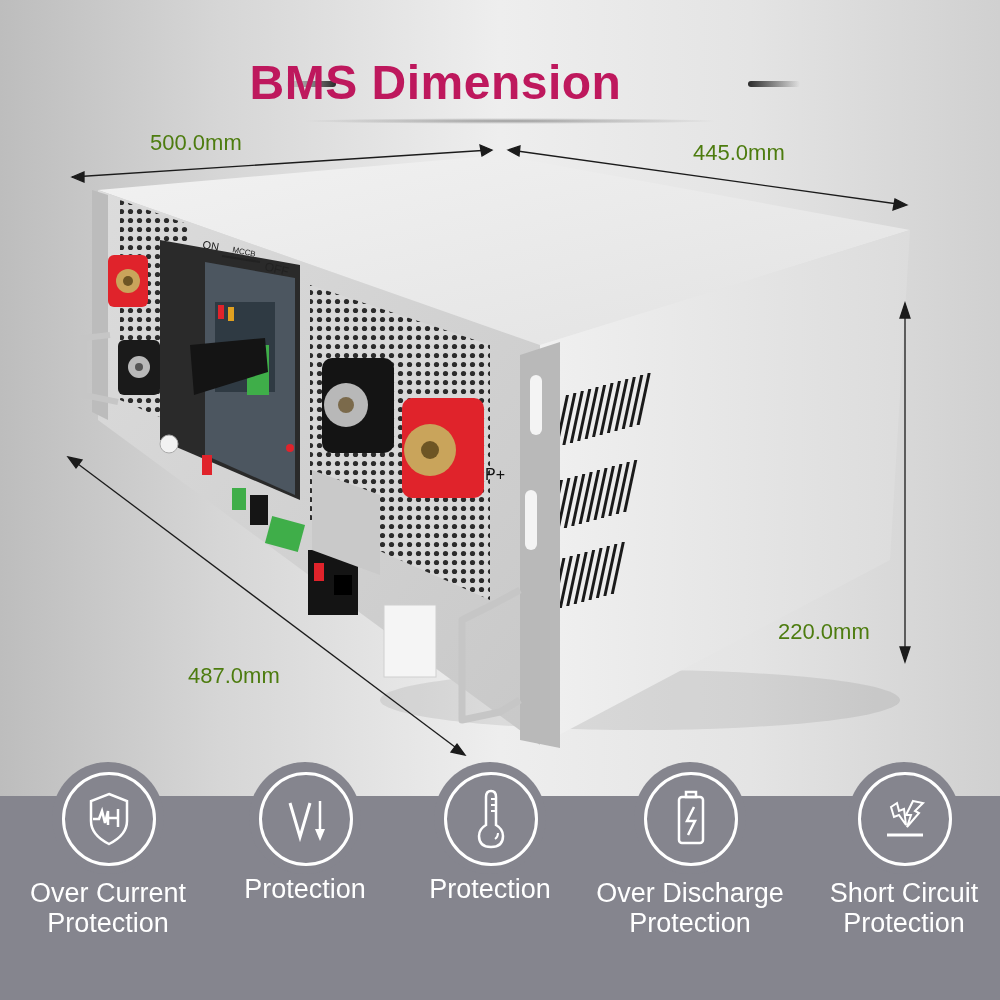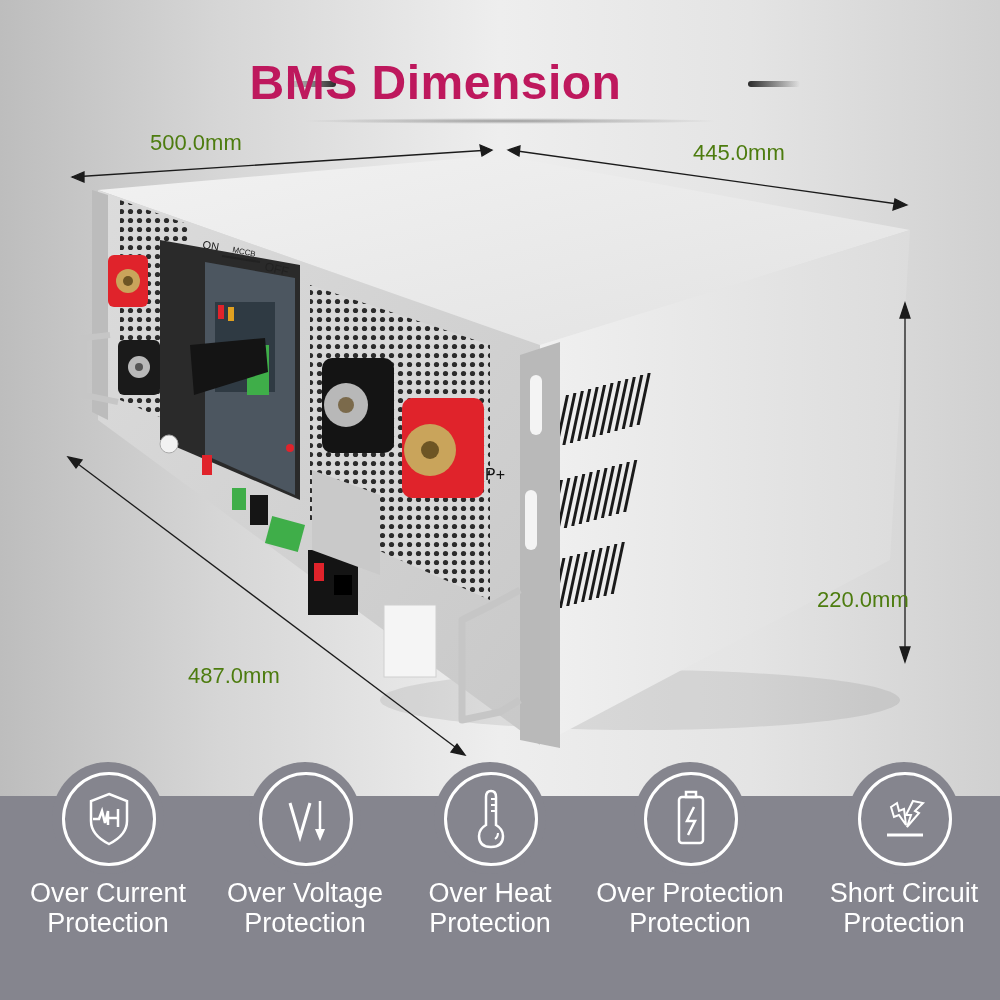--- a/index.html
+++ b/index.html
@@ -172,21 +172,21 @@
     <polygon points="905,303 900,318 910,318"></polygon>
     <polygon points="905,662 900,647 910,647"></polygon>
     <line x1="70" y1="458" x2="463" y2="753"></line>
     <polygon points="68,457 82,460 76,468"></polygon>
     <polygon points="465,755 451,752 457,744"></polygon>
   </g>
 </svg>
 
 <div class="dim" style="left:150px;top:130px;">500.0mm</div>
 <div class="dim" style="left:678px;top:140px;margin-left:15px;">445.0mm</div>
-<div class="dim" style="left:778px;top:587px;margin-left:39px;">220.0mm</div>
+<div class="dim" style="left:778px;top:619px;">220.0mm</div>
 <div class="dim" style="left:188px;top:663px;text-align:right;">487.0mm</div>
 
 <div class="bottom-band"></div>
 
 <div class="feature" style="left:8px;">
   <div class="badge">
     <div class="ring">
       <svg width="88" height="88" viewBox="0 0 88 88">
         <path d="M44 19 L62 26 L62 46 Q62 60 44 69 Q26 60 26 46 L26 26 Z" fill="none" stroke="#fff" stroke-width="2.5"></path>
         <path d="M28 44 L34 44 L37 36 L40 48 L43 36 L43 50 M43 43 L53 43 M53 34 L53 52" fill="none" stroke="#fff" stroke-width="2.5"></path>
@@ -200,51 +200,49 @@
 <div class="feature" style="left:205px;">
   <div class="badge">
     <div class="ring">
       <svg width="88" height="88" viewBox="0 0 88 88">
         <path d="M28 28 L38 62 L48 28" fill="none" stroke="#fff" stroke-width="3"></path>
         <line x1="58" y1="26" x2="58" y2="56" stroke="#fff" stroke-width="2.5"></line>
         <polygon points="53,54 63,54 58,66" fill="#fff"></polygon>
       </svg>
     </div>
   </div>
-  <div class="label">Over Voltage</div>
   <div class="label" style="margin-top:0">Protection</div>
 </div>
 
 <div class="feature" style="left:390px;">
   <div class="badge">
     <div class="ring">
       <svg width="88" height="88" viewBox="0 0 88 88">
         <path d="M39 22 Q39 16 44 16 Q49 16 49 22 L49 50 Q56 54 56 61 Q56 72 44 72 Q32 72 32 61 Q32 54 39 50 Z" fill="none" stroke="#fff" stroke-width="2.5"></path>
         <line x1="44" y1="24" x2="48" y2="24" stroke="#fff" stroke-width="2"></line>
         <line x1="44" y1="30" x2="48" y2="30" stroke="#fff" stroke-width="2"></line>
         <line x1="44" y1="36" x2="48" y2="36" stroke="#fff" stroke-width="2"></line>
         <path d="M48 64 Q51 62 51 58" fill="none" stroke="#fff" stroke-width="2"></path>
       </svg>
     </div>
   </div>
-  <div class="label">Over Heat</div>
   <div class="label" style="margin-top:0">Protection</div>
 </div>
 
 <div class="feature" style="left:590px;">
   <div class="badge">
     <div class="ring">
       <svg width="88" height="88" viewBox="0 0 88 88">
         <rect x="32" y="22" width="24" height="46" rx="3" fill="none" stroke="#fff" stroke-width="2.5"></rect>
         <rect x="39" y="17" width="10" height="5" fill="none" stroke="#fff" stroke-width="2.5"></rect>
         <path d="M47 32 L40 46 L48 46 L41 60" fill="none" stroke="#fff" stroke-width="2.5"></path>
       </svg>
     </div>
   </div>
-  <div class="label">Over Protection</div>
+  <div class="label">Over Discharge</div>
   <div class="label" style="margin-top:0">Protection</div>
 </div>
 
 <div class="feature" style="left:804px;">
   <div class="badge">
     <div class="ring">
       <svg width="88" height="88" viewBox="0 0 88 88">
         <path d="M30 32 L36 28 L38 36 L43 34 L45 50 L38 40 L33 42 Z" fill="none" stroke="#fff" stroke-width="2"></path>
         <path d="M52 26 L62 28 L54 36 L58 38 L46 52 L50 40 L45 40 Z" fill="none" stroke="#fff" stroke-width="2"></path>
         <line x1="26" y1="60" x2="62" y2="60" stroke="#fff" stroke-width="3"></line>

